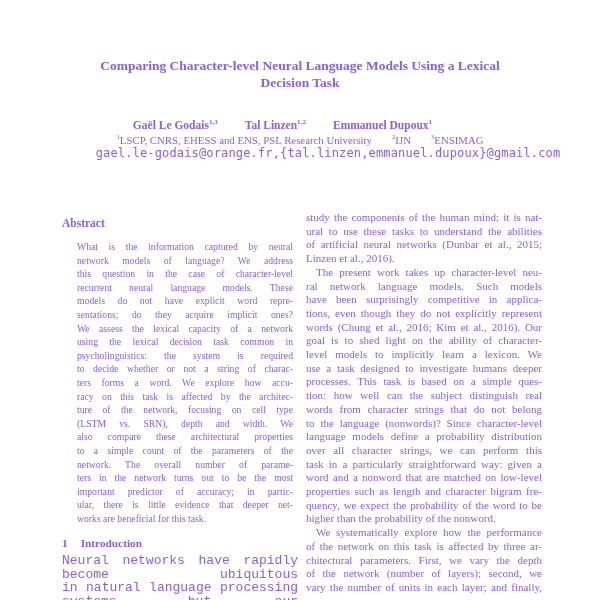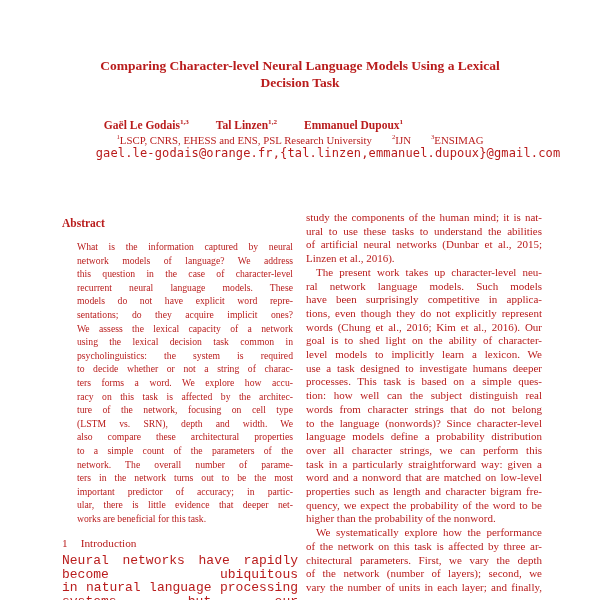--- a/index.html
+++ b/index.html
@@ -1,37 +1,37 @@
 <!DOCTYPE html>
 <html><head>
 <meta charset="utf-8">
 <style>
   html,body{margin:0;padding:0;background:#ffffff;}
   .page{
     position:relative;width:600px;height:600px;background:#ffffff;
     font-family:"Liberation Serif","DejaVu Serif",serif;
-    color:#b91c1c;overflow:hidden;
+    color:#8b5cf6;overflow:hidden;
   }
   
   .tl{
     text-align:justify;text-align-last:justify;
     overflow:hidden;
   }
   .tl.end{text-align-last:left;}
   .tl.ind{text-indent:10px;}
   .center-lines .tl{text-align:center;text-align-last:center;}
 
   .title{
     position:absolute;top:57px;left:0;width:600px;
     font-size:13.5px;font-weight:bold;line-height:17px;
   }
   .authors{
     position:absolute;top:118px;left:0;width:507px;
     display:flex;justify-content:center;column-gap:27px;
-    font-size:11.5px;font-weight:bold;line-height:14px;
+    font-size:11.5px;font-weight:bold;line-height:14px;padding-left:29px;
   }
   .affils{
     position:absolute;top:132.5px;left:0;width:600px;
     display:flex;justify-content:center;column-gap:20px;
     font-size:10.8px;line-height:14px;
   }
   sup{font-size:0.62em;line-height:0;vertical-align:super;}
   .email{
     position:absolute;top:146px;left:0;width:600px;
     text-align:center;
@@ -41,21 +41,21 @@
   .abs-head{
     position:absolute;top:216px;left:62px;width:234px;
     text-align:left;font-weight:bold;font-size:11.5px;line-height:14px;
   }
   .abs-body{
     position:absolute;top:240px;left:77px;width:216px;
     font-size:9.7px;line-height:13.6px;
   }
   .sec-head{
     position:absolute;top:536px;left:62px;width:236px;
-    font-weight:normal;font-size:11.3px;line-height:14px;
+    font-weight:bold;font-size:11.3px;line-height:14px;
   }
   .sec-num{margin-right:13px;}
   .intro-body{
     position:absolute;top:554px;left:62px;width:236px;
     font-size:13px;line-height:13.6px;font-family:Liberation Mono, monospace;
   }
   .right-col{
     position:absolute;top:211px;left:306px;width:236px;
     font-size:11px;line-height:13.7px;
   }

